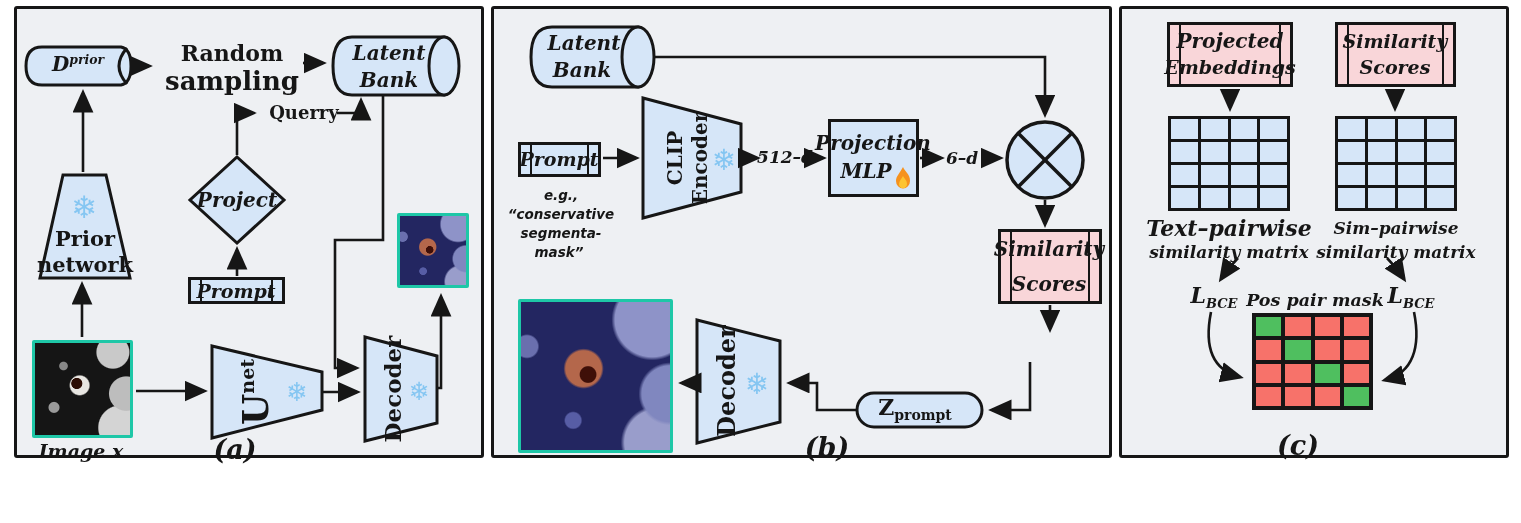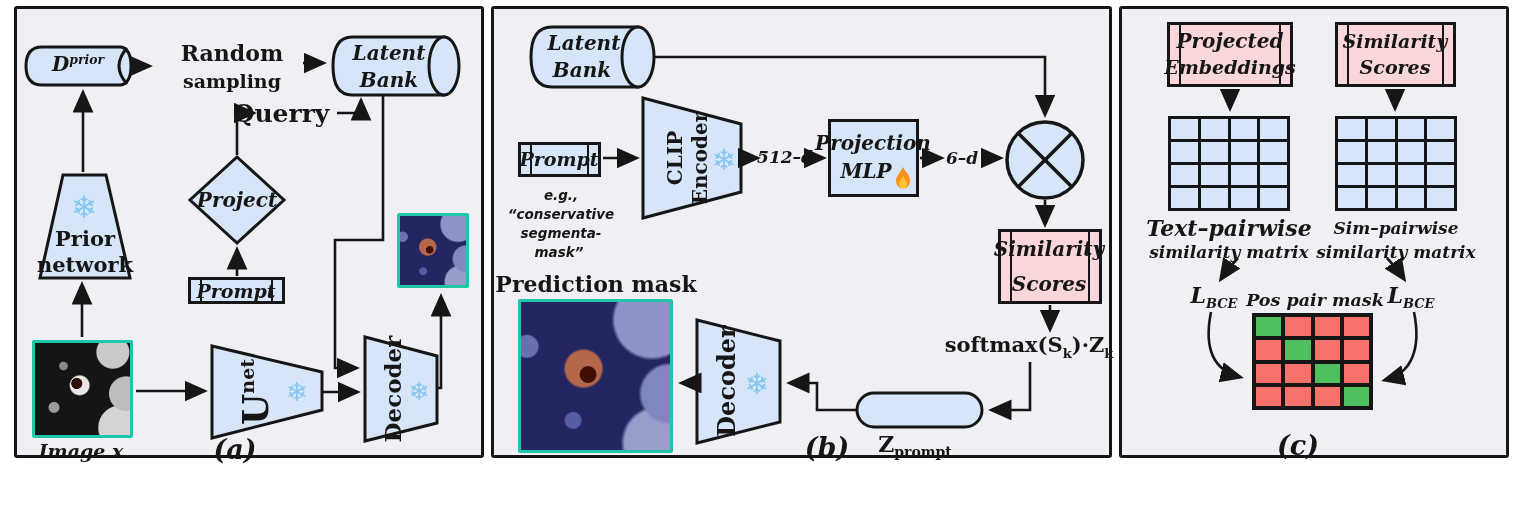--- a/index.html
+++ b/index.html
@@ -192,22 +192,22 @@
       <div class="cr"></div>
       <div class="cr"></div>
       <div class="cr"></div>
       <div class="cg"></div>
     </div>
 
   <div class="t bi" style="left:78px; top:64px; font-size:20px;">
     <span>D</span><sup class="sm">prior</sup>
   </div>
   <div class="t b" style="left:232px; top:53px; font-size:22px;">Random</div>
-  <div class="t b" style="left:232px; top:81px; font-size:19px;">sampling</div>
-  <div class="t b" style="left:281px; top:113px; font-size:25px;">Querry</div>
+  <div class="t b" style="left:232px; top:81px; font-size:26px;">sampling</div>
+  <div class="t b" style="left:304px; top:113px; font-size:18px;">Querry</div>
   <div class="t bi" style="left:389px; top:53px; font-size:20px;">Latent</div>
   <div class="t bi" style="left:389px; top:80px; font-size:20px;">Bank</div>
   <div class="t bi" style="left:237px; top:200px; font-size:20px;">Project</div>
   <div class="t bi" style="left:236px; top:291px; font-size:19px;">Prompt</div>
   <div class="snow" style="left:84px; top:207px; font-size:31px;">❄</div>
   <div class="t b" style="left:85px; top:238px; font-size:21px;">Prior</div>
   <div class="t b" style="left:85px; top:264px; font-size:21px;">network</div>
   <div class="t bi" style="left:81px; top:451px; font-size:19px;">Image x</div>
   <div class="t rot" style="left:255px; top:392px;">
     <span class="b" style="font-size:36px;">U</span><span class="b" style="font-size:19px; vertical-align:14px;">net</span>
@@ -232,29 +232,25 @@
   <div class="t bi" style="left:785px; top:157px; font-size:17px;">512–d</div>
   <div class="t bi" style="left:873px; top:143px; font-size:20px;">Projection</div>
   <div class="t bi" style="left:866px; top:171px; font-size:20px;">MLP</div>
   <svg class="flame" style="left:903px; top:179px;" width="22" height="26" viewBox="0 0 22 26">
     <path fill="#f6921e" d="M11 1 C13 6 18 8 18 15 A7 7.5 0 0 1 4 15 C4 10 8 7 11 1 Z"></path>
     <path fill="#fdc431" d="M11 10 C12.5 13 15 14 15 18 A4 4.3 0 0 1 7 18 C7 15 9.5 13 11 10 Z"></path>
   </svg>
   <div class="t bi" style="left:962px; top:158px; font-size:17px;">6–d</div>
   <div class="t bi" style="left:1049px; top:249px; font-size:20px;">Similarity</div>
   <div class="t bi" style="left:1049px; top:284px; font-size:20px;">Scores</div>
-  <div class="t b" style="left:1029px; top:347px; font-size:21px;">
-    <span>softmax(S</span><sub class="sm">k</sub><span>)·Z</span><sub class="sm">k</sub>
-  </div>
-  <div class="t b" style="left:915px; top:409px; font-size:22px;margin-top:37px;">
+  <div class="t b" style="left:915px; top:409px; font-size:22px;">
     <span>Z</span><sub style="font-size:14px;">prompt</sub>
   </div>
   <div class="t rot b" style="left:727px; top:381px; font-size:24px;">Decoder</div>
   <div class="snow" style="left:757px; top:384px; font-size:29px;">❄</div>
-  <div class="t b" style="left:596px; top:284px; font-size:22px;">Prediction mask</div>
   <div class="t bi" style="left:827px; top:447px; font-size:27px;">(b)</div>
 
   <div class="t bi" style="left:1230px; top:41px; font-size:20px;">Projected</div>
   <div class="t bi" style="left:1230px; top:67px; font-size:19px;">Embeddings</div>
   <div class="t bi" style="left:1395px; top:41px; font-size:19px;">Similarity</div>
   <div class="t bi" style="left:1395px; top:67px; font-size:19px;">Scores</div>
   <div class="t bi" style="left:1229px; top:228px; font-size:22px;">Text–pairwise</div>
   <div class="t bi" style="left:1229px; top:252px; font-size:17px;">similarity matrix</div>
   <div class="t bi" style="left:1396px; top:228px; font-size:17px;">Sim–pairwise</div>
   <div class="t bi" style="left:1396px; top:252px; font-size:17px;">similarity matrix</div>

